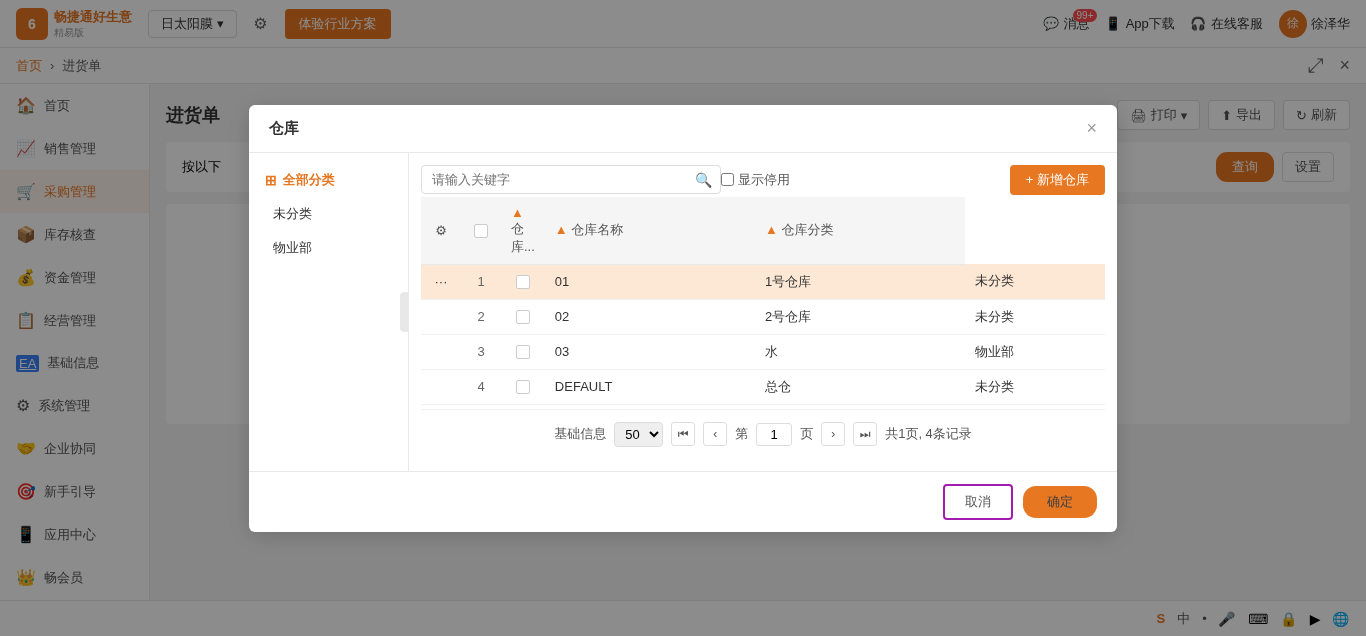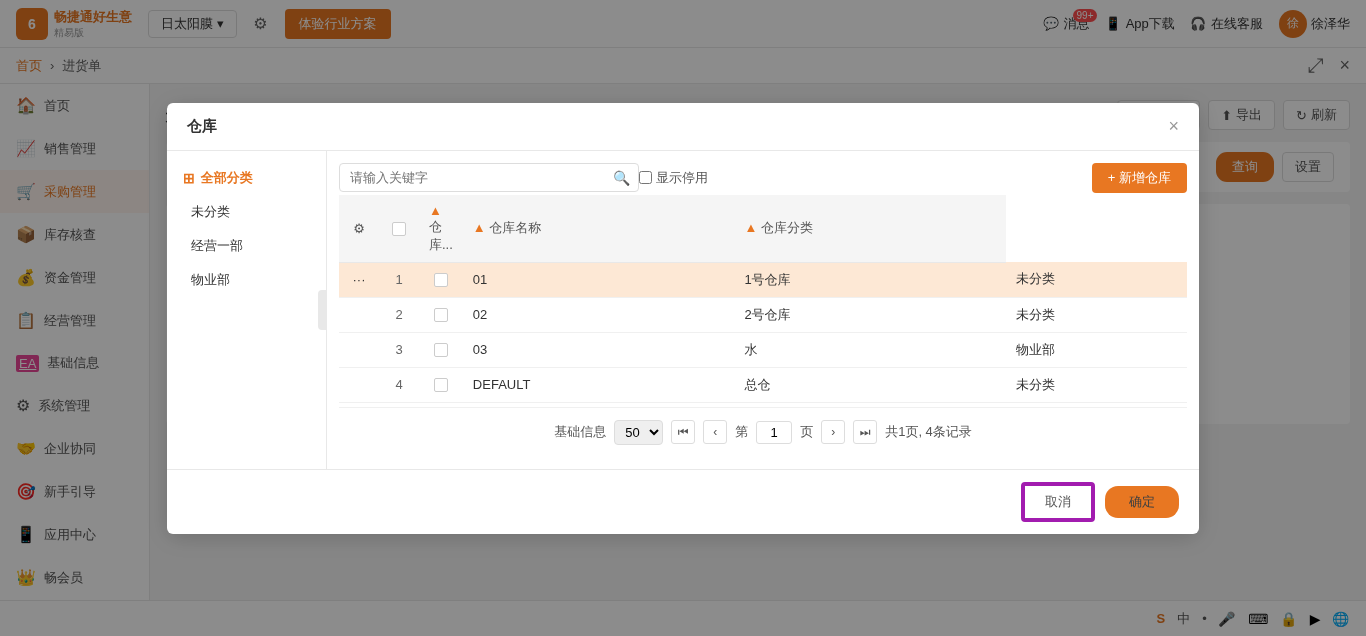--- a/index.html
+++ b/index.html
@@ -143,21 +143,21 @@
     
     .overlay {
       position: fixed; top: 0; left: 0; right: 0; bottom: 0;
       background: rgba(0,0,0,0.45);
       z-index: 100;
       display: flex; align-items: center; justify-content: center;
     }
     .modal {
       background: #fff;
       border-radius: 6px;
-      width: 1032px;
+      width: 868px;
       max-height: 560px;
       display: flex;
       flex-direction: column;
       box-shadow: 0 4px 24px rgba(0,0,0,0.18);
     }
     .modal-header {
       display: flex; align-items: center; justify-content: space-between;
       padding: 14px 20px;
       border-bottom: 1px solid #e8e8e8;
     }
@@ -272,21 +272,21 @@
       padding: 3px 4px; text-align: center; font-size: 13px;
     }
 
     
     .modal-footer {
       display: flex; align-items: center; justify-content: flex-end;
       padding: 12px 20px; gap: 10px;
       border-top: 1px solid #e8e8e8;
     }
     .btn-cancel {
-      border: 4px solid #a21caf; background: #fff; border-radius: 4px;
+      border: 2px solid #a21caf; background: #fff; border-radius: 4px;
       padding: 7px 20px; cursor: pointer; font-size: 13px; color: #555;
     }
     .btn-confirm {
       background: #e87722; color: #404040; border: none; border-radius: 13px;
       padding: 7px 24px; cursor: pointer; font-size: 13px;
     }
 
     
     .bottom-bar {
       position: fixed; bottom: 0; left: 0; right: 0;
@@ -377,21 +377,21 @@
     </div>
     <div class="sidebar-item">
       <span class="icon">💰</span>
       <span>资金管理</span>
     </div>
     <div class="sidebar-item">
       <span class="icon">📋</span>
       <span>经营管理</span>
     </div>
     <div class="sidebar-item">
-      <span class="icon" style="font-size:13px;background:#ec4899;color:white;padding:1px 3px;border-radius:2px;text-decoration:underline;">EA</span>
+      <span class="icon" style="font-size:13px;background:#3b82f6;color:white;padding:1px 3px;border-radius:2px;text-decoration:underline;">EA</span>
       <span>基础信息</span>
     </div>
     <div class="sidebar-item">
       <span class="icon">⚙</span>
       <span>系统管理</span>
     </div>
     <div class="sidebar-item">
       <span class="icon">🤝</span>
       <span>企业协同</span>
     </div>
@@ -462,23 +462,20 @@
       <div class="category-panel">
         <div class="category-collapse-btn">
           <span>《</span>
         </div>
         <div class="category-header">
           <span style="color:#e87722;font-size:14px;">⊞</span>
           <span>全部分类</span>
         </div>
         <div class="category-item">
           <span>未分类</span>
-        </div>
-        <div class="category-item">
-          <span>经营一部</span>
         </div>
         <div class="category-item">
           <span>物业部</span>
         </div>
       </div>
 
       <div class="table-panel">
 
         <div class="search-bar">
           <div class="search-input-wrap">

